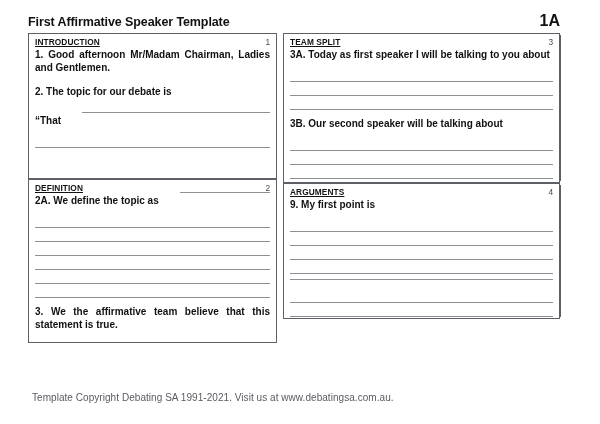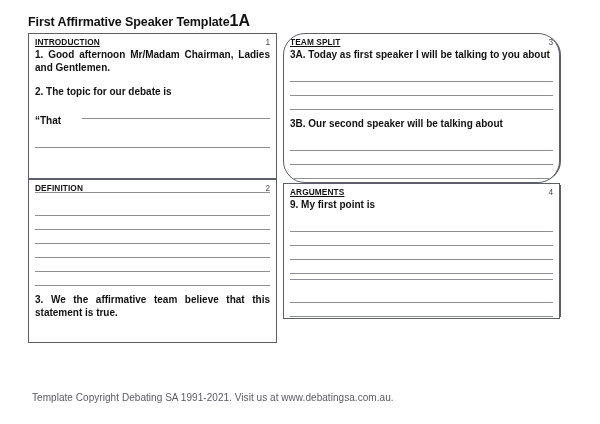--- a/index.html
+++ b/index.html
@@ -17,20 +17,21 @@
   }
 
   
   .page-header {
     position: absolute;
     left: 28px;
     top: 12px;
     width: 532px;
     display: flex;
     align-items: baseline;
+    justify-content: space-between;
   }
   .doc-title {
     font-size: 12.5px;
     font-weight: bold;
     letter-spacing: -0.1px;
     color: #111111;
   }
   .page-label {
     font-size: 16px;
     font-weight: bold;
@@ -82,21 +83,21 @@
     position: absolute;
     left: -4px;
     top: -1px;
     bottom: -1px;
     width: 1px;
     background: #5c5f66;
   }
 
   .cell-intro    { height: 150px; }
   .cell-def      { height: 168px; margin-top: 0; }
-  .cell-team     { height: 150px; border-radius: 22px; }
+  .cell-team     { height: 150px; }
   .cell-args     { height: 136px; margin-top: 0; }
 
   .cell-head {
     display: flex;
     align-items: baseline;
     justify-content: space-between;
     line-height: 1.15;
   }
   .cell-title {
     font-size: 8.3px;
@@ -135,21 +136,21 @@
   .rule-row {
     height: 14px;
     display: flex;
     align-items: flex-end;
   }
   .rule-row .rule { width: 100%; }
 
   
   .inline-rule-row {
     display: flex;
-    align-items: center;
+    align-items: flex-start;
     gap: 21px;
   }
   .inline-rule-row .line-text { white-space: nowrap; }
   .inline-rule-row .rule-fill {
     flex: 1 1 auto;
     height: 1px;
     background: #8d8f94;
     position: relative;
     top: -2px;
   }
@@ -194,20 +195,21 @@
           <div class="rule"></div>
         </div>
     </div>
 
     <div class="cell cell-def">
       <div class="cell-head">
         <span class="cell-title">DEFINITION</span>
         <span class="cell-num">2</span>
       </div>
       <div class="inline-rule-row">
+        <p class="line-text">2A. We define the topic as</p>
         <span class="rule-fill"></span>
       </div>
       <div class="spacer-sm"></div>
       <div class="rule-row">
           <div class="rule"></div>
         </div>
       <div class="rule-row">
           <div class="rule"></div>
         </div>
       <div class="rule-row">

